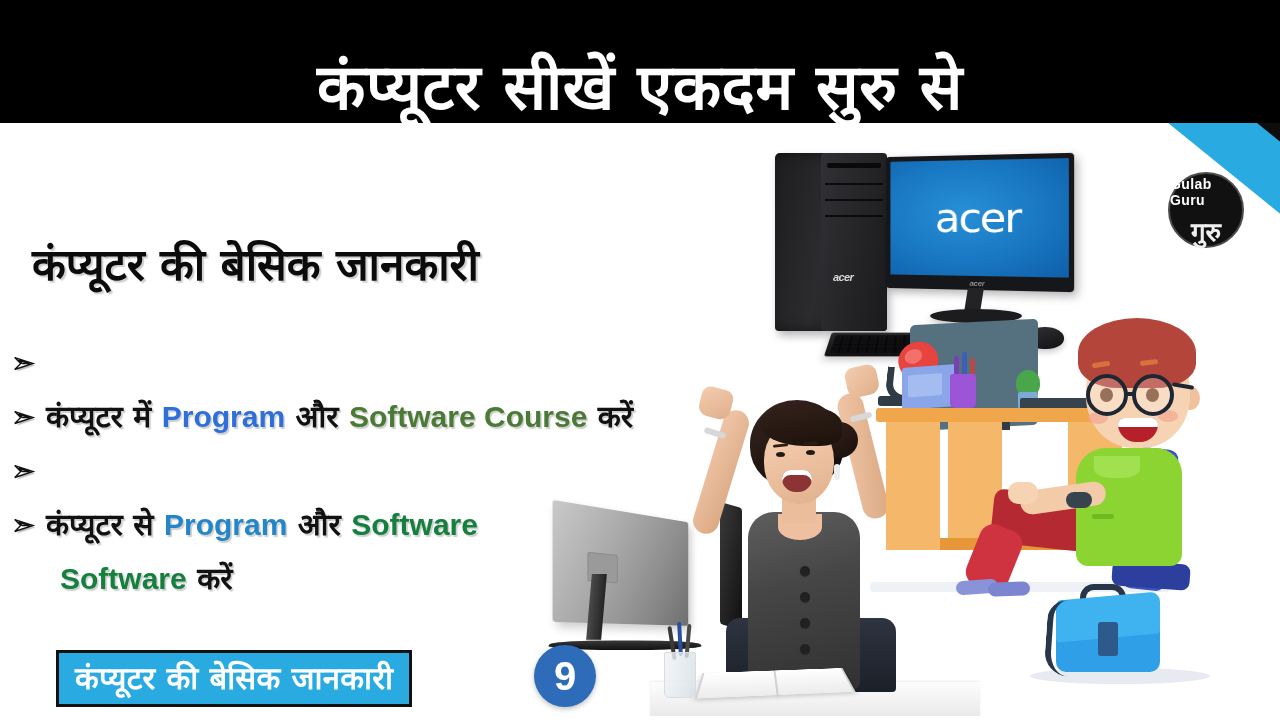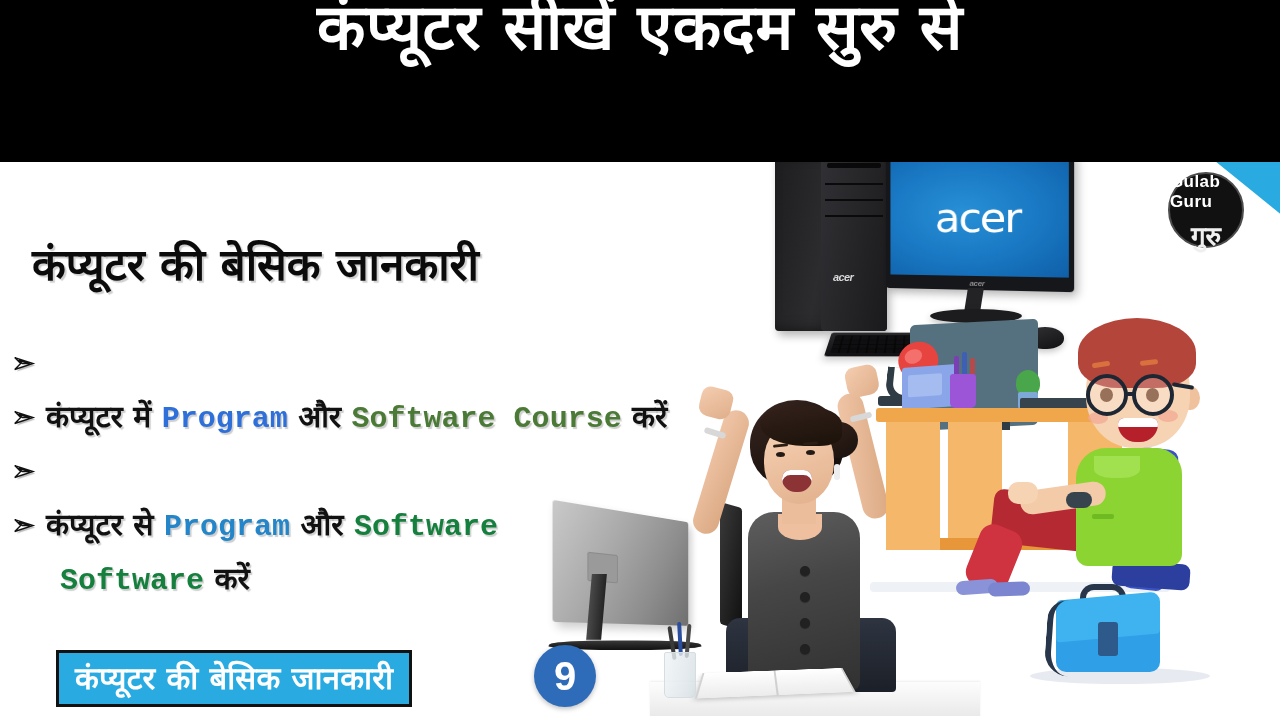--- a/index.html
+++ b/index.html
@@ -13,23 +13,23 @@
 
   #thumb {
     position:absolute; inset:0;
     width:1280px; height:720px;
     background:#ffffff;
     overflow:hidden;
   }
 
   
   .titlebar {
-    position:absolute; left:0; top:0; width:1280px; height:162px;
+    position:absolute; left:0; top:0; width:1280px; height:123px;
     background:#000000;
-    display:flex; align-items:flex-start; justify-content:center;
+    display:flex; align-items:flex-end; justify-content:center;
     z-index:40;
   }
   .titlebar-inner {
     display:flex; align-items:baseline; gap:16px;
     white-space:nowrap; line-height:1;
     transform:translateY(-4px);
   }
   .title-hi {
     font-family:"DejaVu Sans","Liberation Sans",sans-serif;
     font-size:63px; font-weight:700; color:#ffffff;
@@ -58,21 +58,21 @@
   }
   .logo-badge {
     position:absolute; left:48px; top:34px;
     width:76px; height:76px; border-radius:50%;
     background:#111111; border:2px solid #4c4c4c;
     display:flex; flex-direction:column; align-items:center; justify-content:center;
     z-index:5;
   }
   .logo-top {
     font-family:"Liberation Sans",sans-serif;
-    font-size:17px; font-weight:700; color:#ffffff; letter-spacing:0.4px;
+    font-size:14px; font-weight:700; color:#ffffff; letter-spacing:0.4px;
     margin-bottom:12px;
   }
   .logo-hi {
     font-family:"DejaVu Sans",sans-serif;
     font-size:26px; font-weight:700; color:#efefef;
     line-height:0.95;
   }
 
   
   .yellow-bar {
@@ -112,21 +112,21 @@
     text-shadow:2px 2px 1px rgba(140,140,140,.6);
     flex:0 0 auto; width:26px; text-align:center;
   }
   .bullet-text {
     font-family:"DejaVu Sans",sans-serif;
     font-size:30px; font-weight:700; color:#111111;
     line-height:46px; white-space:nowrap;
     text-shadow:1.6px 1.6px 1px rgba(165,165,165,.55);
   }
   .bullet-text .en {
-    font-family:Liberation Mono, monospace;
+    font-family:Liberation Sans, sans-serif;
     font-size:30px; font-weight:700;
   }
   .bullet-cont {
     padding-left:50px; height:58px;
   }
   .c-red   { color:#E8112D; }
   .c-blue  { color:#2E6FD9; }
   .c-blue2 { color:#2486C8; }
   .c-green { color:#4A7A35; }
   .c-dred  { color:#15803d; }

